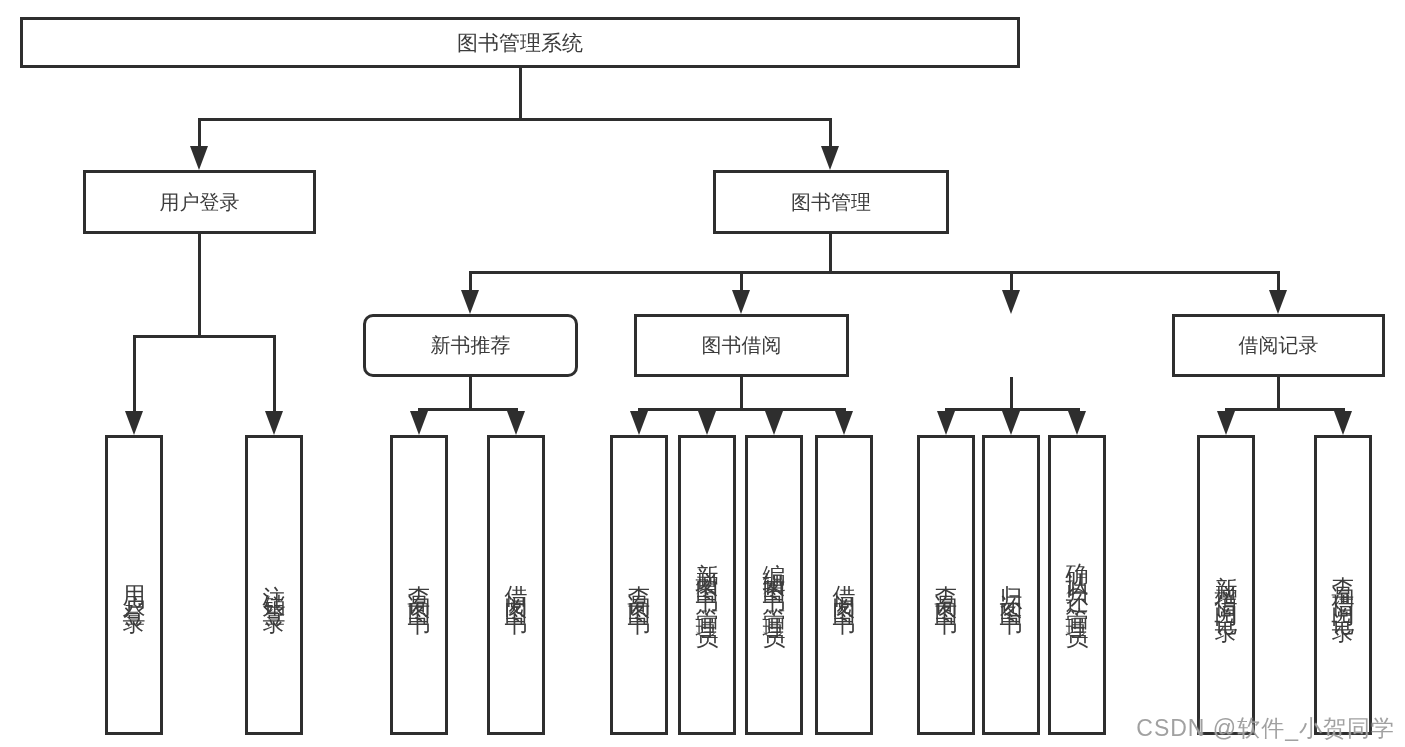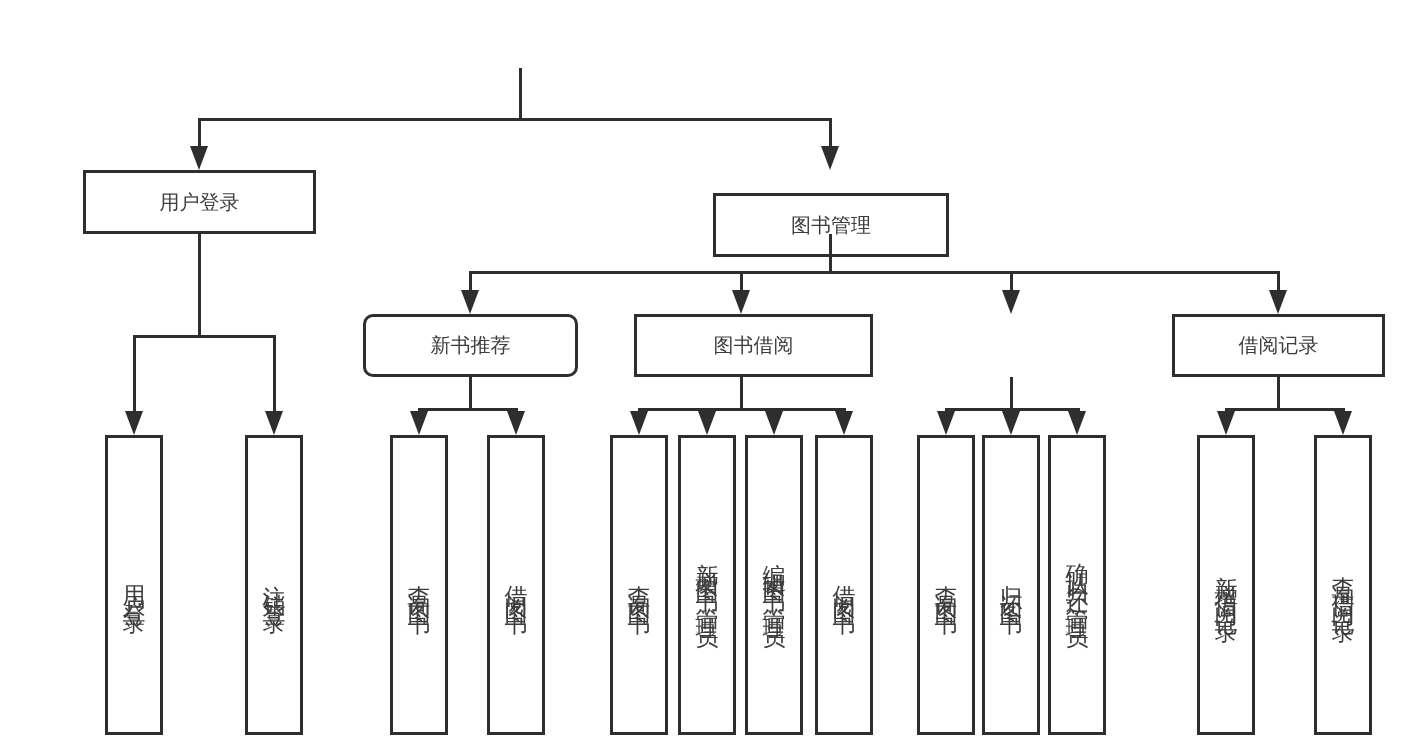--- a/index.html
+++ b/index.html
@@ -32,32 +32,35 @@
     position:absolute;right:10px;bottom:3px;font-size:23px;
     color:rgba(156,156,156,0.95);letter-spacing:1px;z-index:5;
     text-shadow:0 0 2px rgba(255,255,255,0.7);
   }
 </style>
 </head>
 <body>
 
 <div id="stage">
 
+  <div class="box root">
+    <span>图书管理系统</span>
+  </div>
 
   <div class="box lvl" style="left:83px;top:170px;width:233px;">
     <span>用户登录</span>
   </div>
-  <div class="box lvl" style="left:713px;top:170px;width:236px;margin-top:23px;">
+  <div class="box lvl" style="left:713px;top:170px;width:236px;">
     <span>图书管理</span>
   </div>
 
   <div class="box lvl3" style="left:363px;top:314px;width:215px;border-radius:10px;">
     <span>新书推荐</span>
   </div>
-  <div class="box lvl3" style="left:634px;top:314px;width:239px;">
+  <div class="box lvl3" style="left:634px;top:314px;width:215px;">
     <span>图书借阅</span>
   </div>
   <div class="box lvl3" style="left:1172px;top:314px;width:213px;">
     <span>借阅记录</span>
   </div>
 
   <div class="box leaf" style="left:105px;">
       <span>用户登录</span>
     </div>
   <div class="box leaf" style="left:245px;">
@@ -149,14 +152,15 @@
   <div class="v" style="left:1076px;top:408px;height:6px;"></div>
   <div class="arr" style="left:1068px;top:411px;"></div>
 
   <div class="v" style="left:1277px;top:377px;height:34px;"></div>
   <div class="h" style="left:1225px;top:408px;width:120px;"></div>
   <div class="v" style="left:1225px;top:408px;height:6px;"></div>
   <div class="arr" style="left:1217px;top:411px;"></div>
   <div class="v" style="left:1342px;top:408px;height:6px;"></div>
   <div class="arr" style="left:1334px;top:411px;"></div>
 
+  <div class="watermark">CSDN @软件_小贺同学</div>
 
 </div>
 
 </body></html>

